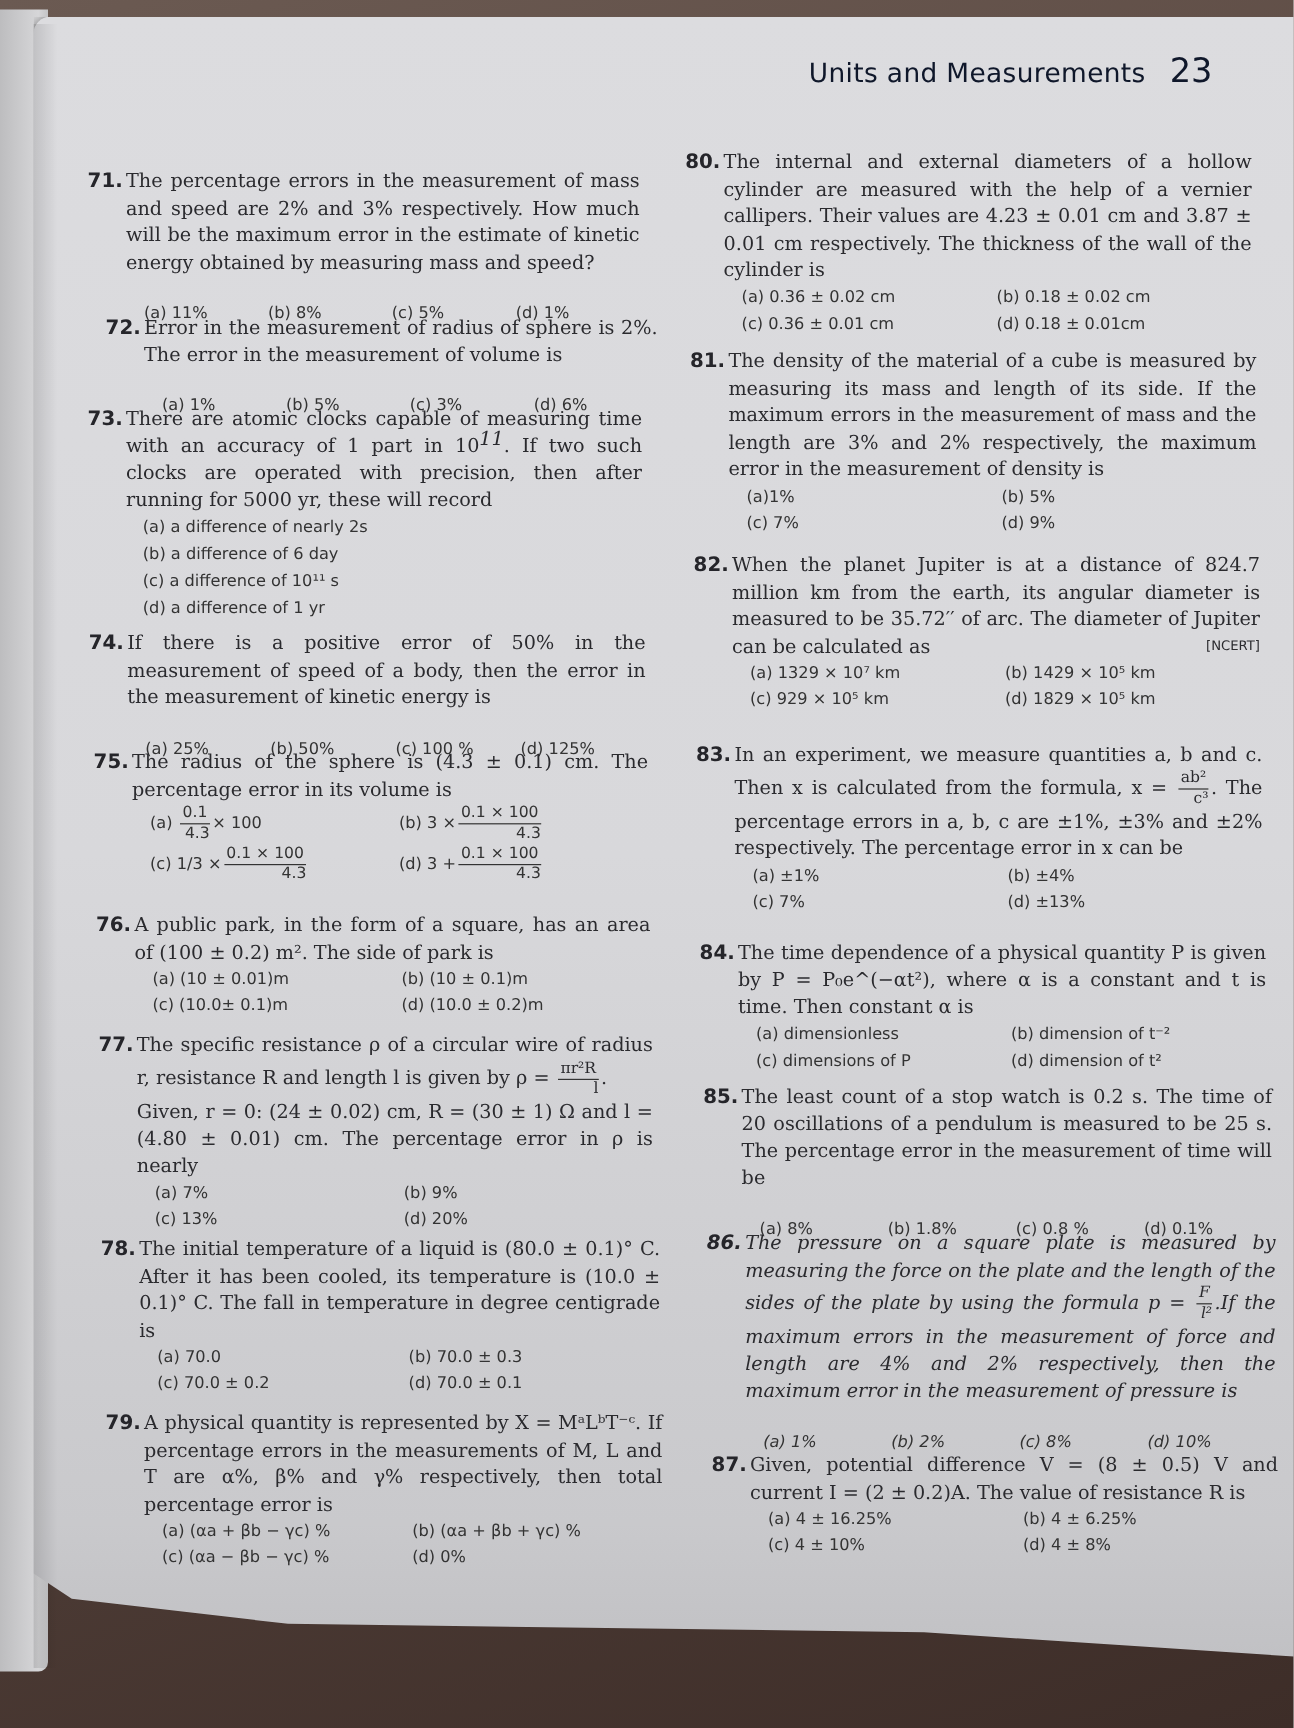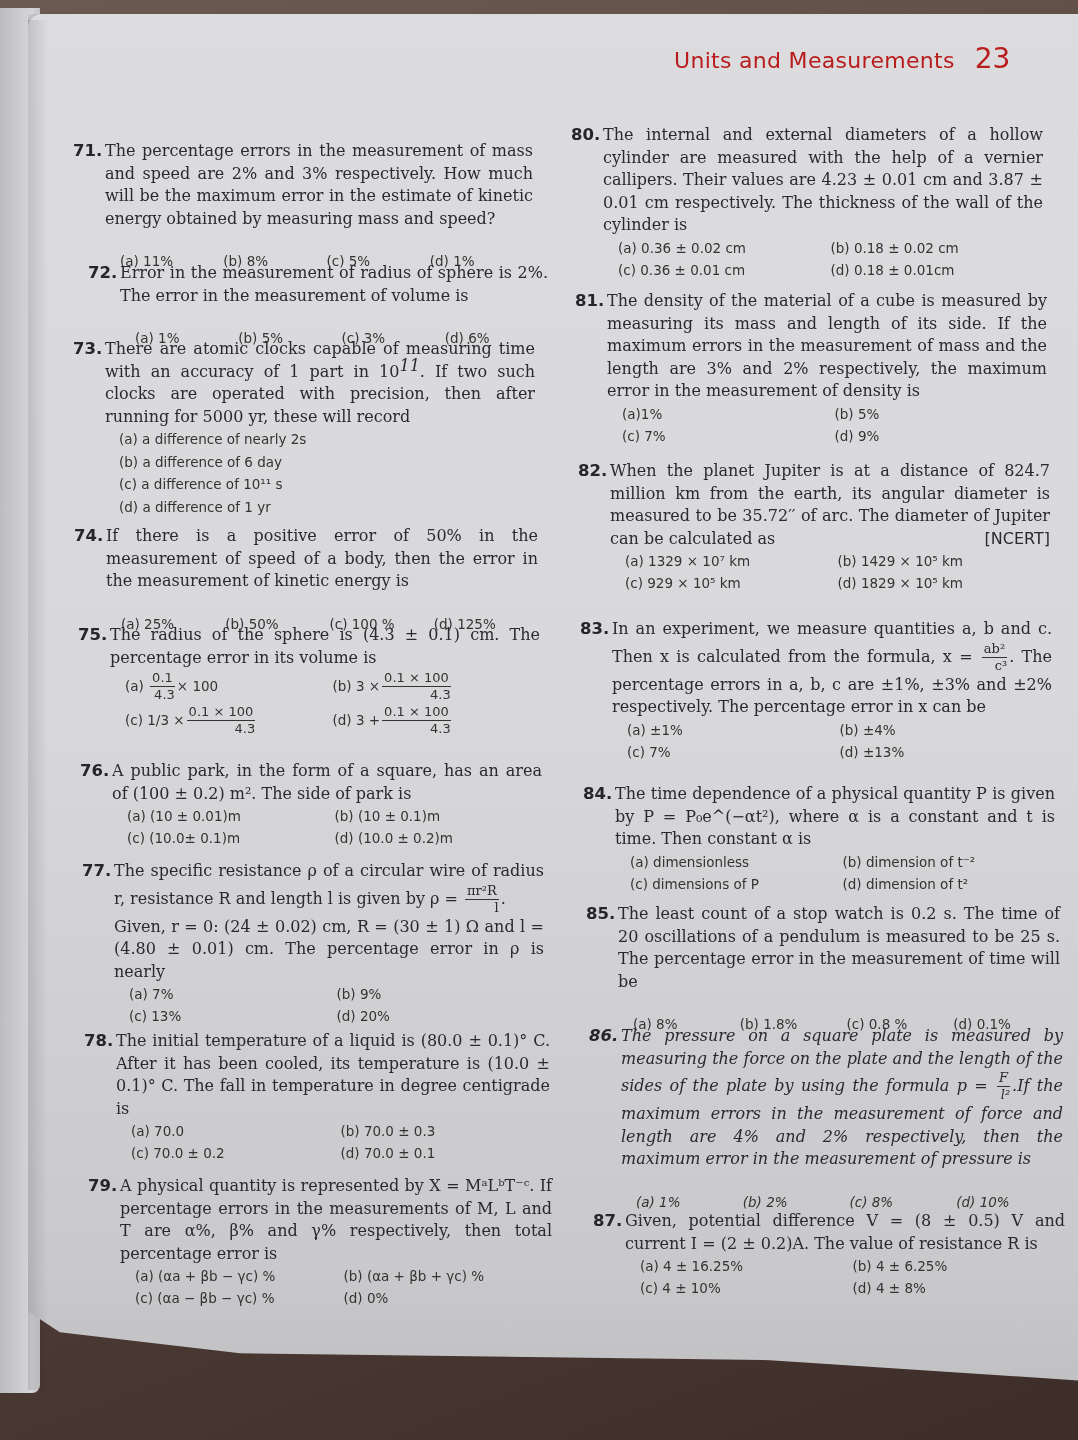--- a/index.html
+++ b/index.html
@@ -21,36 +21,36 @@
       border-radius: 14px 0 0 30px;
       box-shadow: -2px 0 6px rgba(0,0,0,0.25);
       clip-path: polygon(0 0, 100% 0, 100% 98%, 70% 96.5%, 20% 96%, 3% 94.5%, 0 93%);
     }
     .gutter {
       position: absolute; left: 28px; top: 20px; width: 20px; height: 1370px;
       background: linear-gradient(90deg, rgba(0,0,0,0.12), rgba(0,0,0,0));
     }
     .header {
       position: absolute; left: 674px; top: 42px; display: flex; align-items: baseline; gap: 20px;
-      font-family: "DejaVu Sans", sans-serif; color: #b91c1c;
+      font-family: "DejaVu Sans", sans-serif; color: #0f172a;
     }
     .header .title { font-size: 22px; letter-spacing: 0.3px; }
     .header .pnum { font-size: 28px; }
     .q { position: absolute; font-size: 16px; line-height: 22.5px; }
     .q .num {
       position: absolute; left: -32px; top: 0;
       font-family: "DejaVu Sans", sans-serif; font-weight: bold; font-size: 16.5px;
       color: #25252a;
     }
     .q .text { display: block; text-align: justify; }
     .opts { font-family: "DejaVu Sans", sans-serif; font-size: 13.5px; color: #333; }
     .opts.row4 { display: grid; grid-template-columns: repeat(4, 1fr); margin-left: 15px; line-height: 22px; margin-top: 20px; }
     .opts.row2 { display: grid; grid-template-columns: 1fr 1fr; margin-left: 15px; line-height: 22px; }
     .opts.list { margin-left: 14px; line-height: 22.5px; }
-    .tag { float: right; font-family: "DejaVu Sans", sans-serif; font-size: 16px; }
+    .tag { float: right; font-family: "DejaVu Sans", sans-serif; font-size: 11px; }
     sup, sub { font-size: 16px; line-height: 0; font-style: italic; }
     .frac { display: inline-flex; flex-direction: column; align-items: flex-end; vertical-align: middle; font-size: 13px; line-height: 16px; margin: 0 2px; }
     .frac .n { border-bottom: 1px solid #333; padding: 0 2px; }
     .eq-opt { display: flex; align-items: center; height: 34px; }
   </style>
 </head>
 <body>
 
 <div class="under-page"></div>
 <div class="page"></div>

